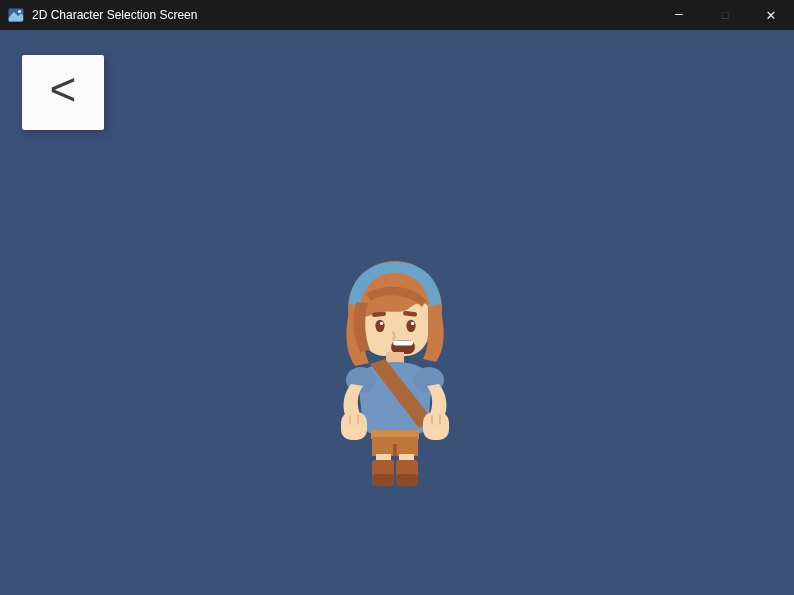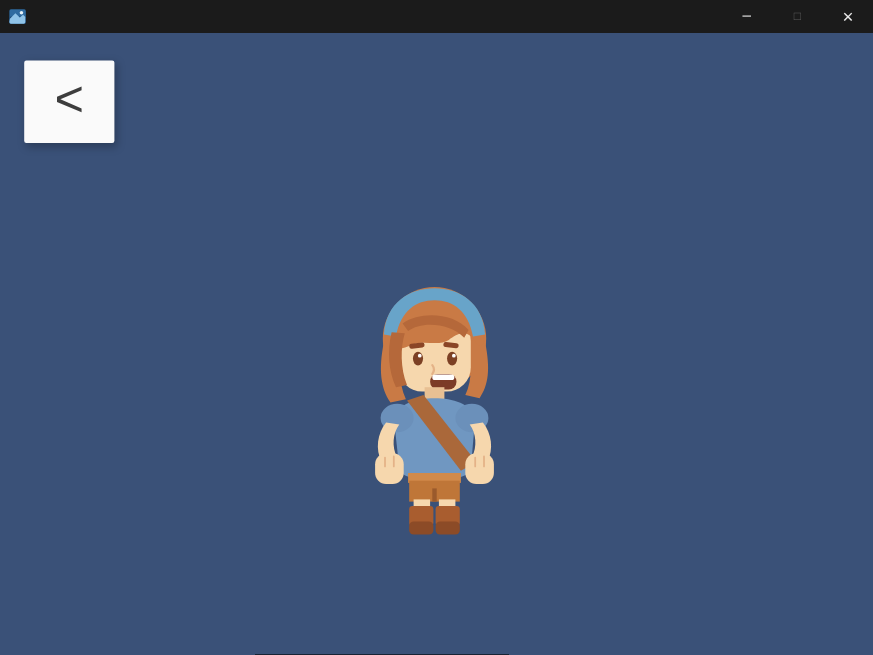--- a/index.html
+++ b/index.html
@@ -40,20 +40,21 @@
 
   <div class="titlebar">
     <span class="app-icon">
       <svg width="16" height="16" viewBox="0 0 16 16" xmlns="http://www.w3.org/2000/svg">
         <rect x="0.5" y="1.5" width="15" height="13" rx="1.5" fill="#2f6ba0"></rect>
         <rect x="0.5" y="8" width="15" height="6.5" rx="1.5" fill="#1d4a77"></rect>
         <path d="M1,10 L6,5 L10,9 L13,6.5 L15,8.5 L15,13 A1.5,1.5 0 0 1 13.5,14.5 L2,14.5 A1.5,1.5 0 0 1 0.5,13 Z" fill="#8fc3e8"></path>
         <circle cx="11.5" cy="4.5" r="1.6" fill="#e8f4fb"></circle>
       </svg>
     </span>
+    <span class="title">2D Character Selection Screen</span>
     <div class="controls">
       <button class="ctrl min">–</button>
       <button class="ctrl max">□</button>
       <button class="ctrl close">✕</button>
     </div>
   </div>
 
   <div class="screen">
 
     <button class="back">&lt;</button>

